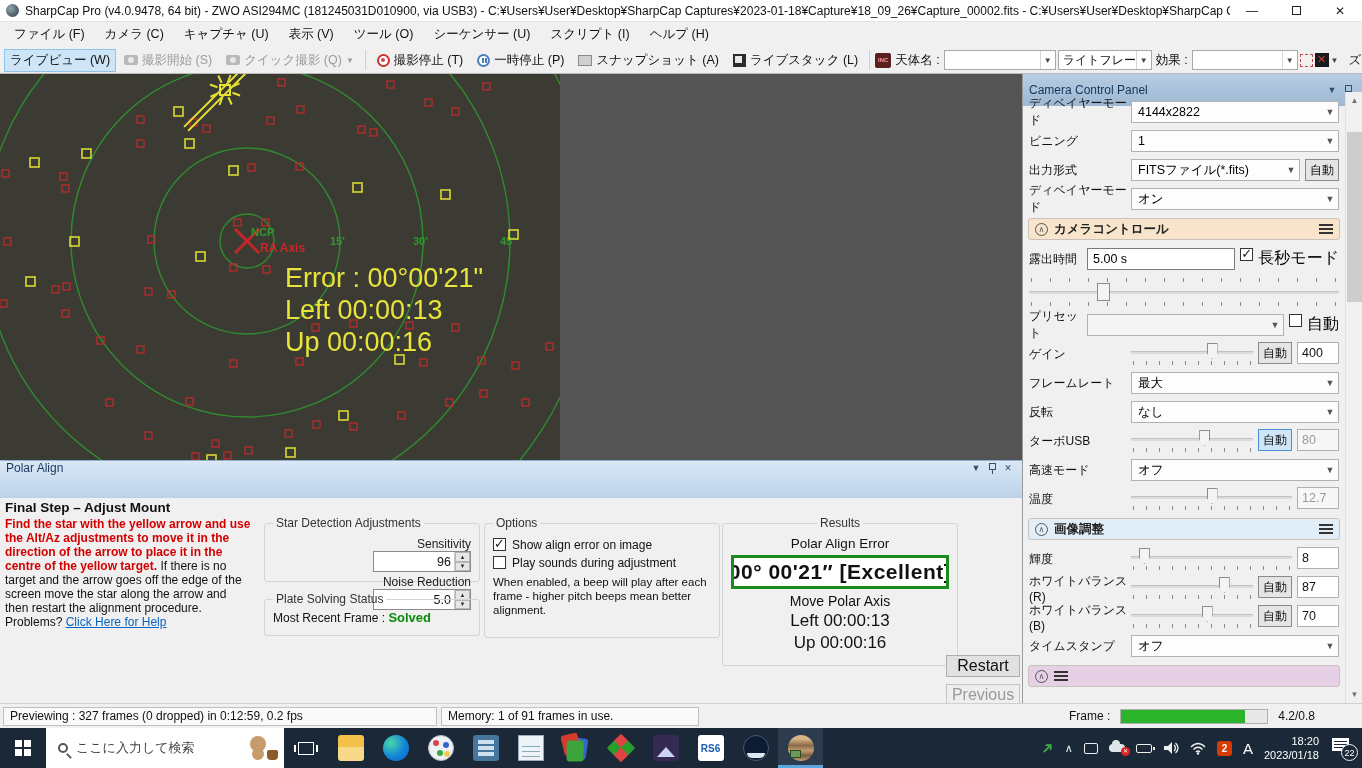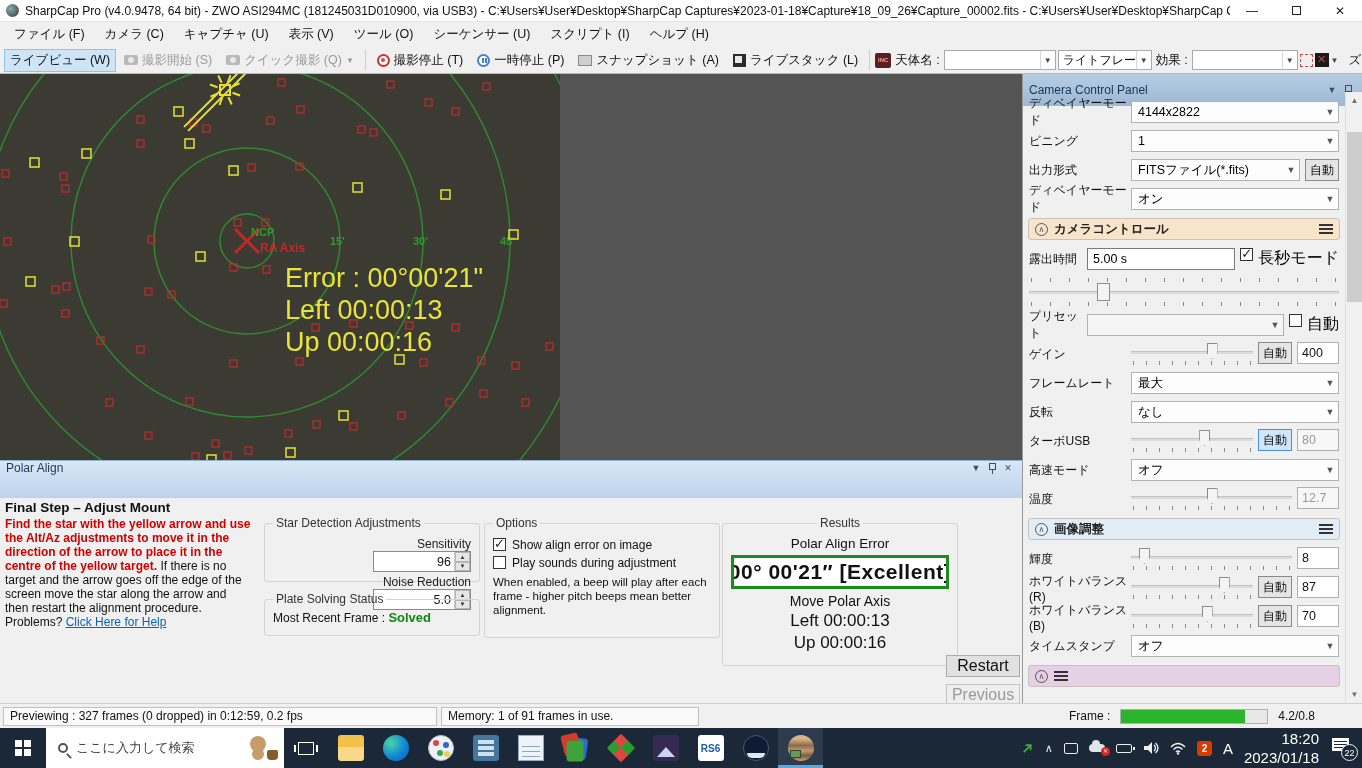--- a/index.html
+++ b/index.html
@@ -200,21 +200,21 @@
   .tablet-ico{width:14px;height:11px;border:1.5px solid #eee;border-radius:2px;}
   .cloud-ico{width:16px;height:8px;background:#dfe5ea;border-radius:5px;position:relative;}
   .cloud-ico::before{content:"";position:absolute;left:3px;top:-4px;width:8px;height:8px;border-radius:50%;background:#dfe5ea;}
   .cloud-ico::after{content:"✕";position:absolute;right:-5px;bottom:-4px;width:9px;height:9px;border-radius:50%;
     background:#d22;color:#fff;font-size:6px;line-height:9px;text-align:center;}
   .batt-ico{width:16px;height:9px;border:1.5px solid #eee;border-radius:2px;position:relative;}
   .batt-ico::after{content:"";position:absolute;right:-4px;top:2px;width:2px;height:3px;background:#eee;}
   .ime{font-size:15px;color:#fff;}
   .badge2{width:15px;height:15px;background:#d83b01;border-radius:3px;color:#fff;font-size:10px;
     display:flex;align-items:center;justify-content:center;font-weight:bold;}
-  .clock{font-size:15px;text-align:right;line-height:1.3;color:#fff;}
+  .clock{font-size:11px;text-align:right;line-height:1.3;color:#fff;}
   .notif{position:relative;width:26px;height:20px;}
   .notif-ico{position:absolute;left:2px;top:0;width:17px;height:13px;background:#fff;}
   .notif-ico::after{content:"";position:absolute;left:2px;top:3px;right:2px;height:7px;
     background:repeating-linear-gradient(180deg,#1b2838 0 1px,transparent 1px 3px);}
   .notif-count{position:absolute;right:-2px;bottom:-3px;width:17px;height:17px;border:1px solid #eee;border-radius:50%;
     background:#1b2838;color:#fff;font-size:9px;display:flex;align-items:center;justify-content:center;}
   .uparrow-green{color:#3fae49;font-weight:bold;font-size:15px;transform:rotate(-45deg);}
 </style>
 </head>
 <body>

